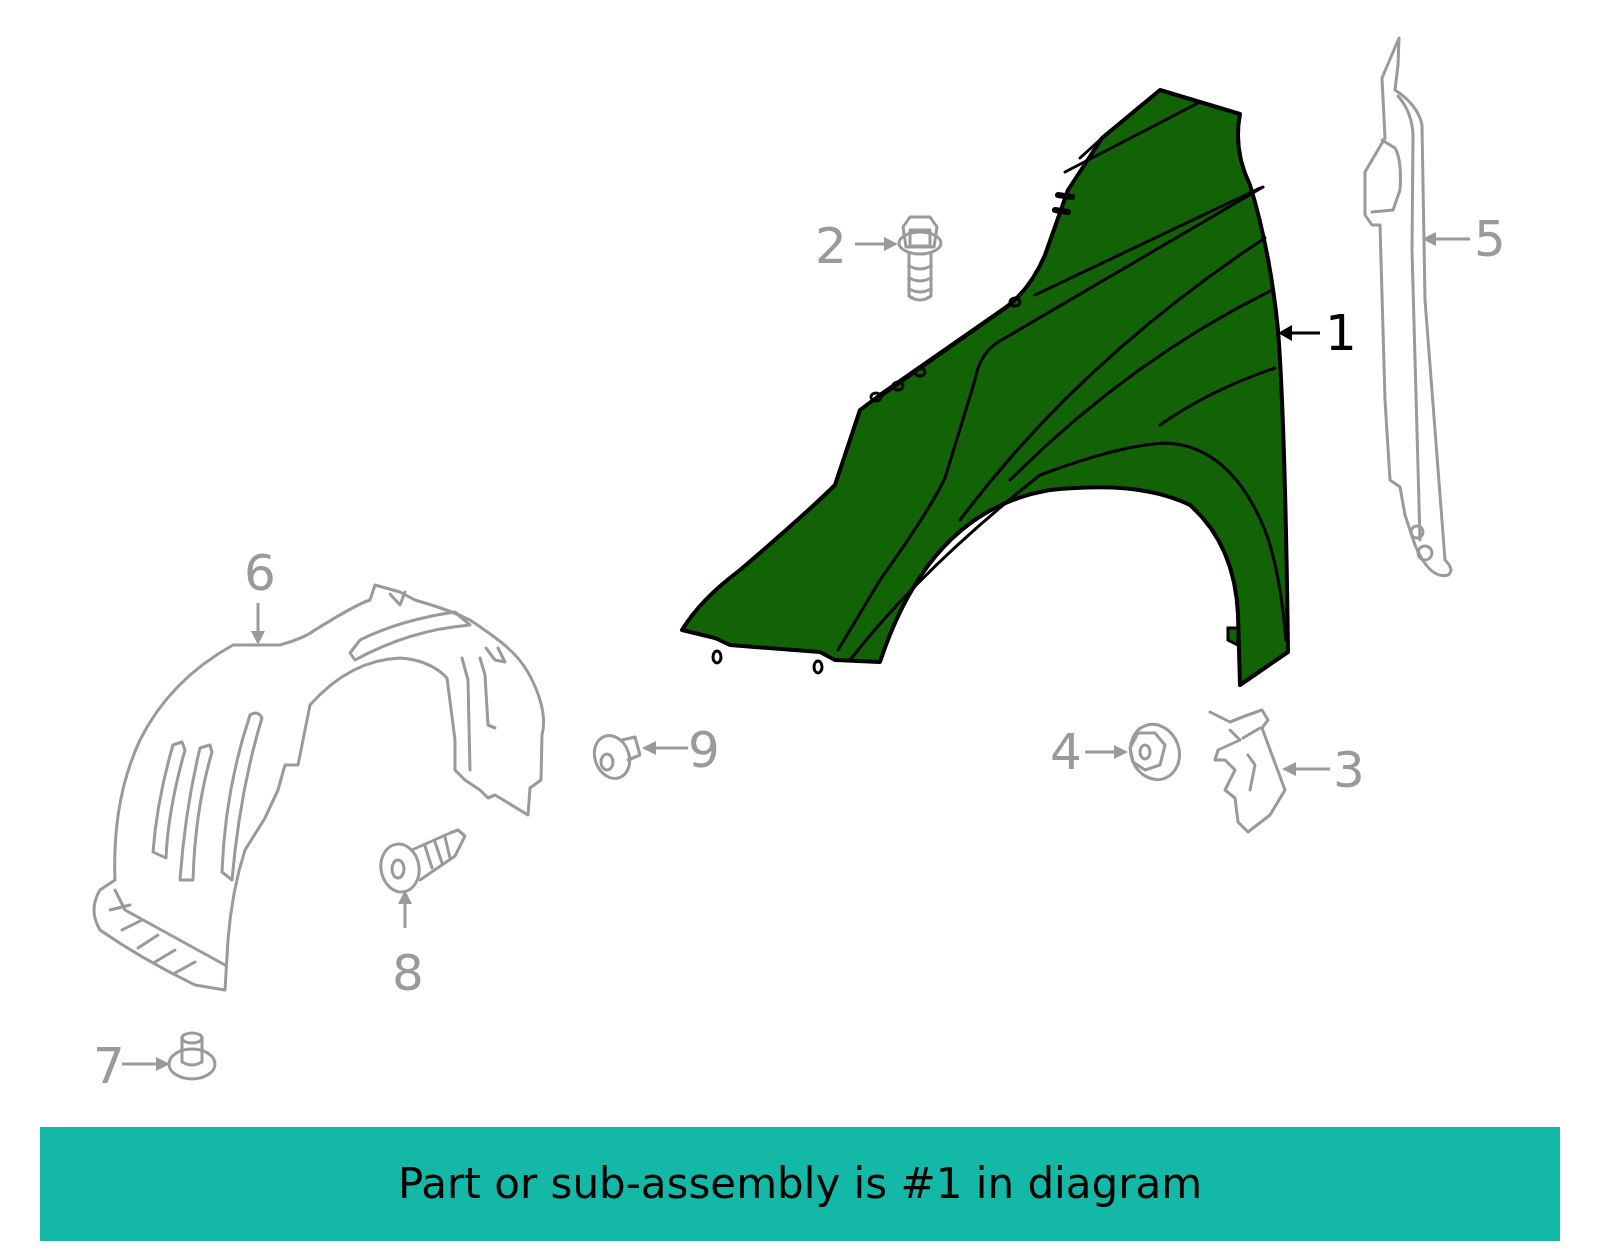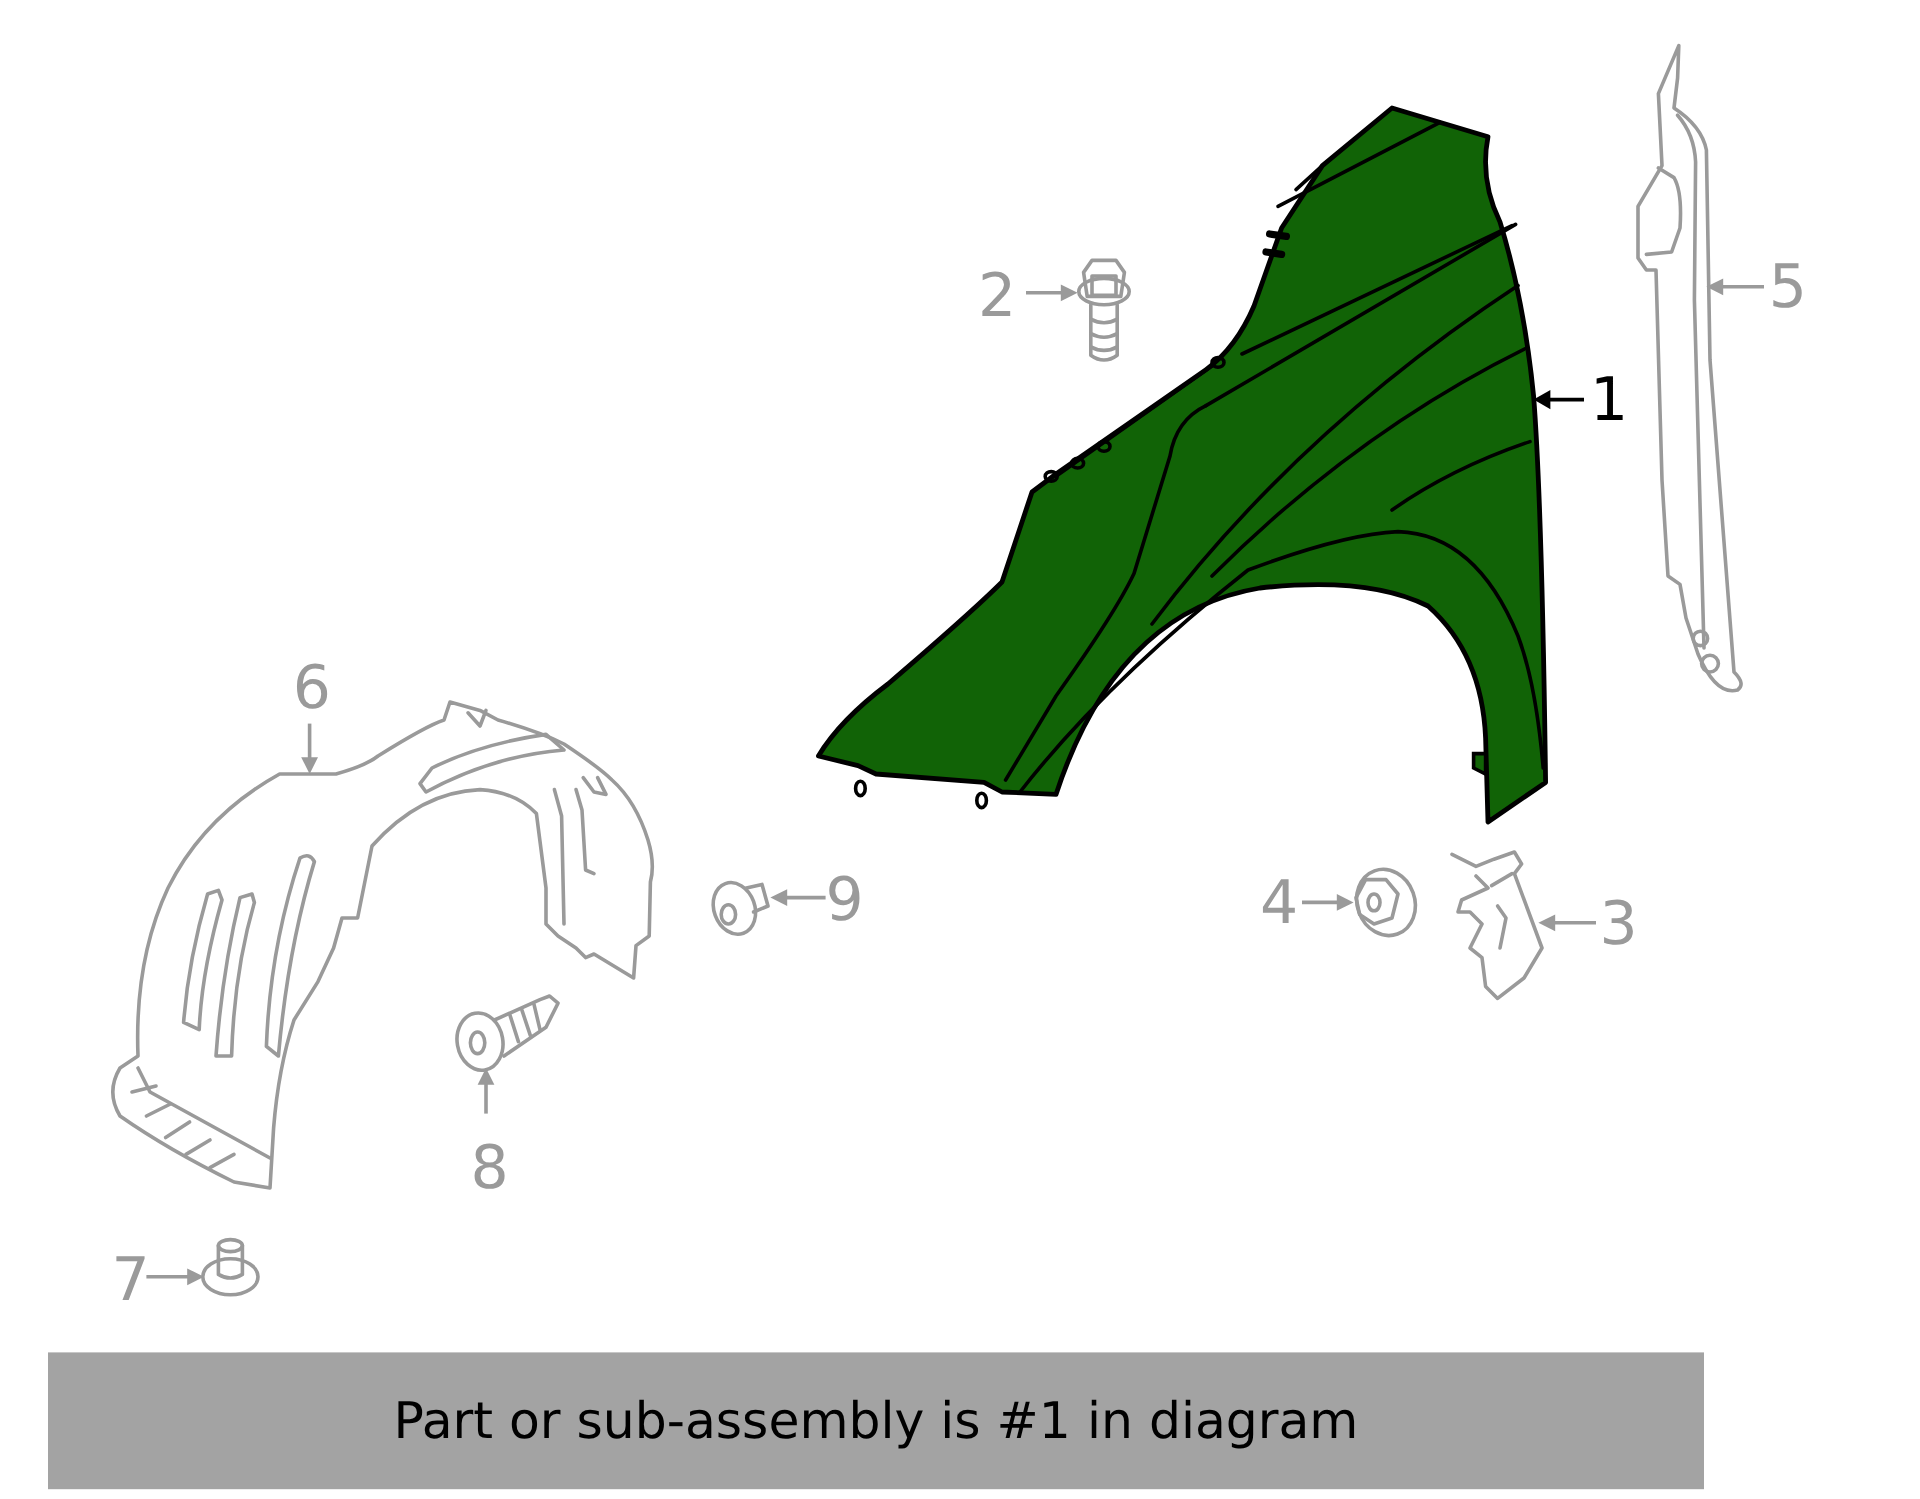--- a/index.html
+++ b/index.html
@@ -1,20 +1,20 @@
 <!DOCTYPE html>
 <html><head>
 <meta charset="utf-8">
 <style>
   html, body { margin: 0; padding: 0; background: #ffffff; }
   body { width: 1600px; height: 1249px; position: relative; overflow: hidden; font-family: "DejaVu Sans", sans-serif; }
   #diagram { position: absolute; left: 0; top: 0; width: 1600px; height: 1249px; }
   .callout { position: absolute; font-family: "DejaVu Sans", sans-serif; font-size: 50px; line-height: 1; color: #9a9a9a; }
   .callout.main { color: #000000; }
-  .banner { position: absolute; left: 40px; top: 1127px; width: 1380px; height: 114px; background: #a3a3a3; display: flex; flex-direction: column; align-items: center; justify-content: center; }
+  .banner { position: absolute; left: 40px; top: 1127px; width: 1520px; height: 114px; background: #14b8a6; display: flex; flex-direction: column; align-items: center; justify-content: center; }
   .banner div { font-family: "DejaVu Sans", sans-serif; font-size: 42px; line-height: 50px; color: #000; white-space: nowrap; }
   .gray-thin { fill: none; stroke: #9a9a9a; stroke-width: 3; stroke-linejoin: round; stroke-linecap: round; }
   .gfill { fill: #9a9a9a; }
   .fender { fill: #116306; stroke: #000; stroke-width: 4; stroke-linejoin: round; }
   .fline { fill: none; stroke: #000; stroke-width: 3; stroke-linecap: round; }
 </style>
 </head>
 <body>
 
 <svg id="diagram" viewBox="0 0 1600 1249" xmlns="http://www.w3.org/2000/svg">

